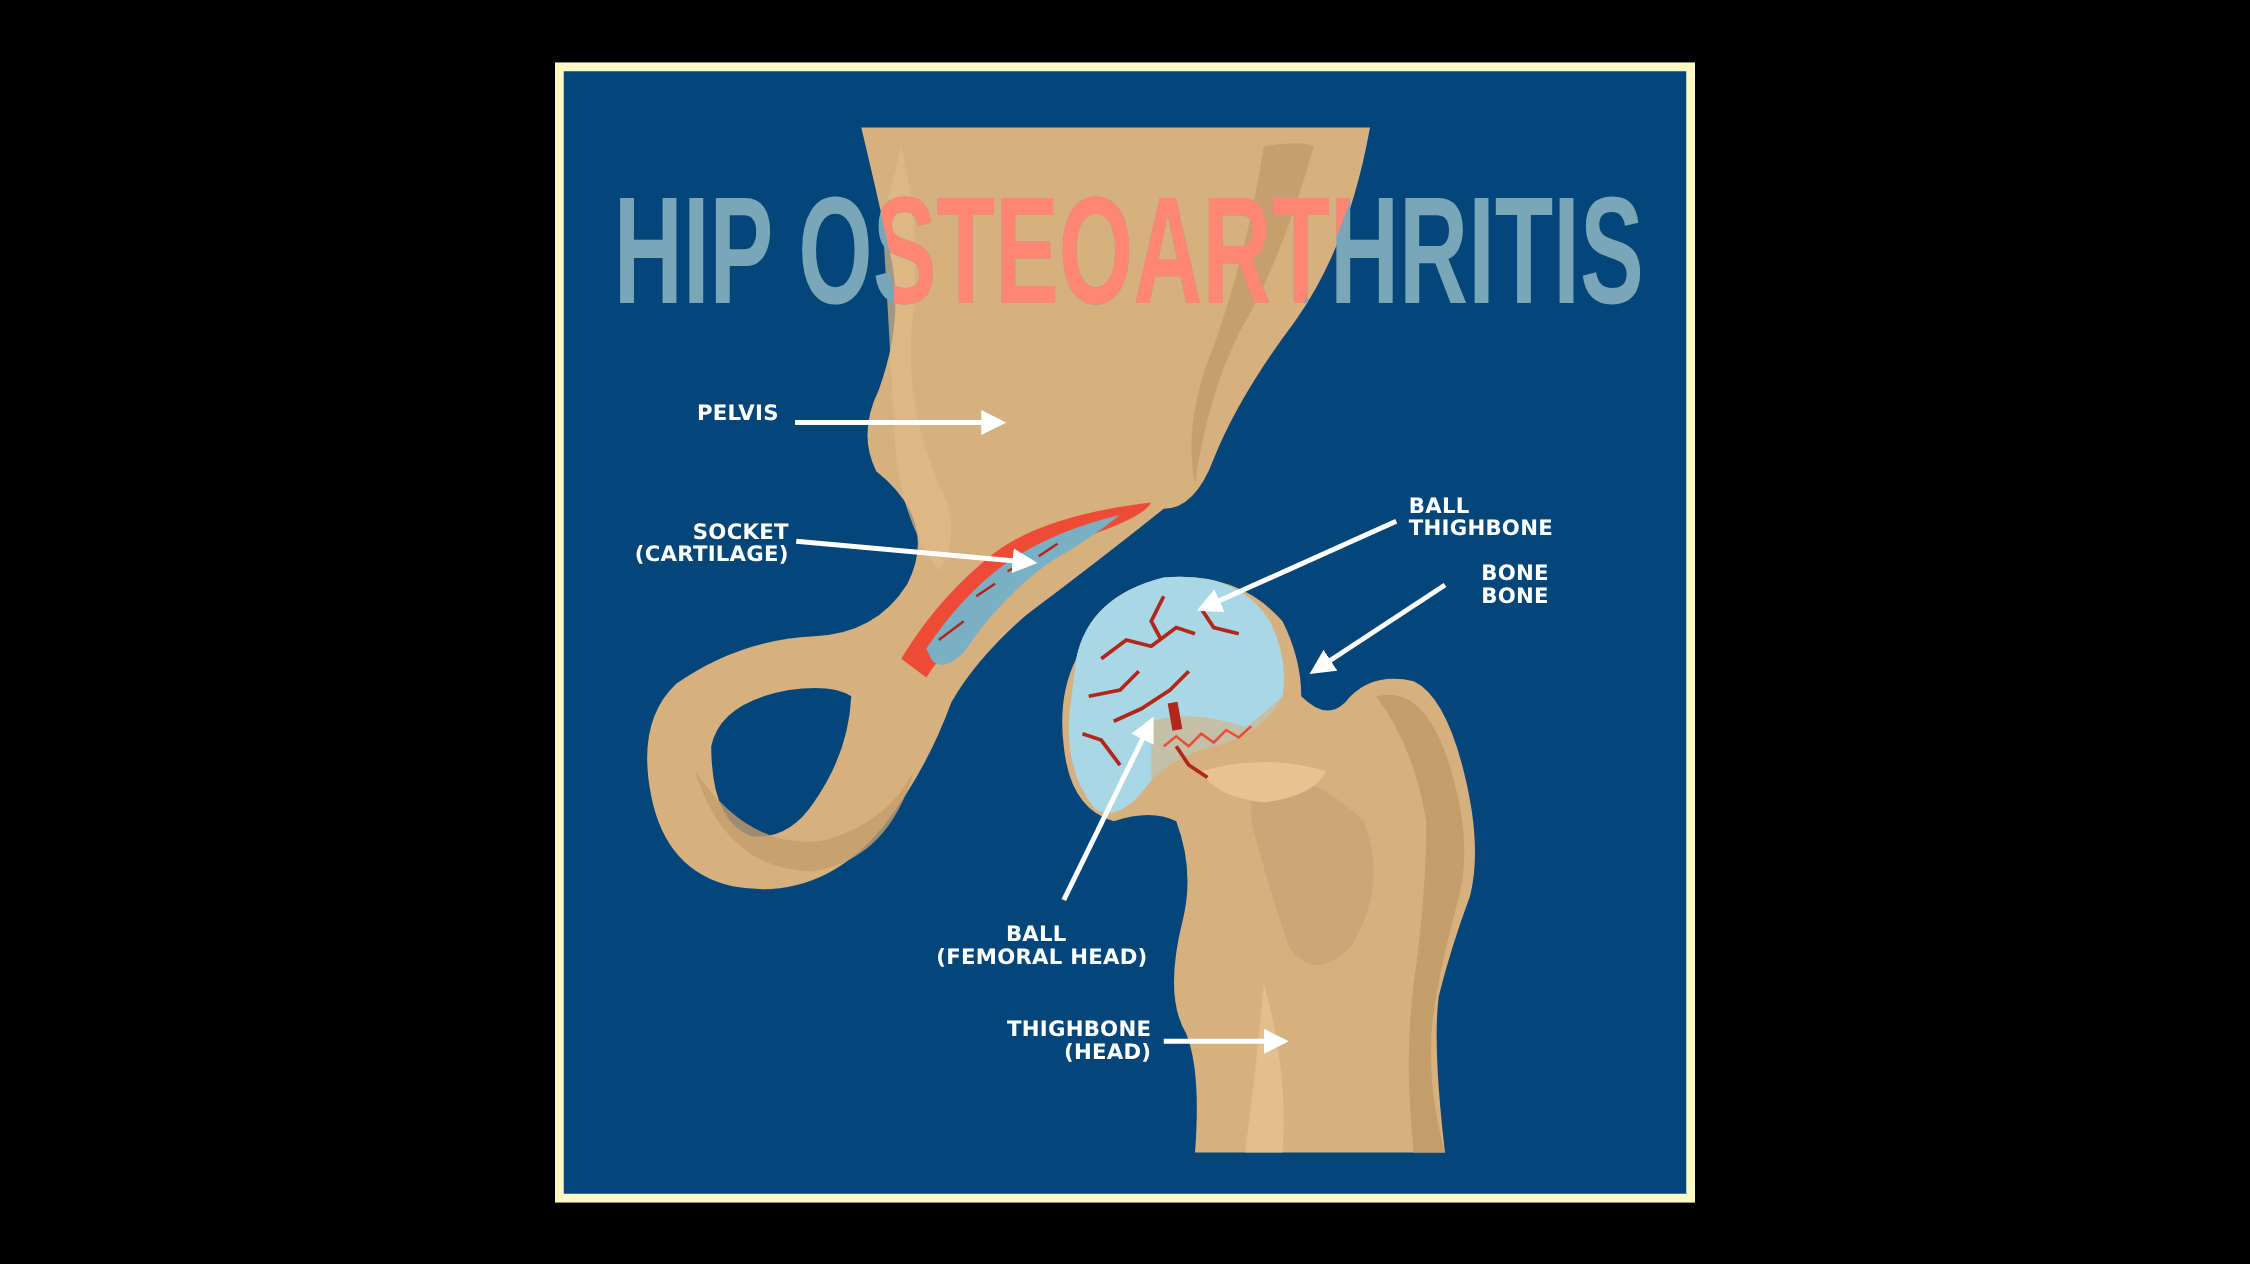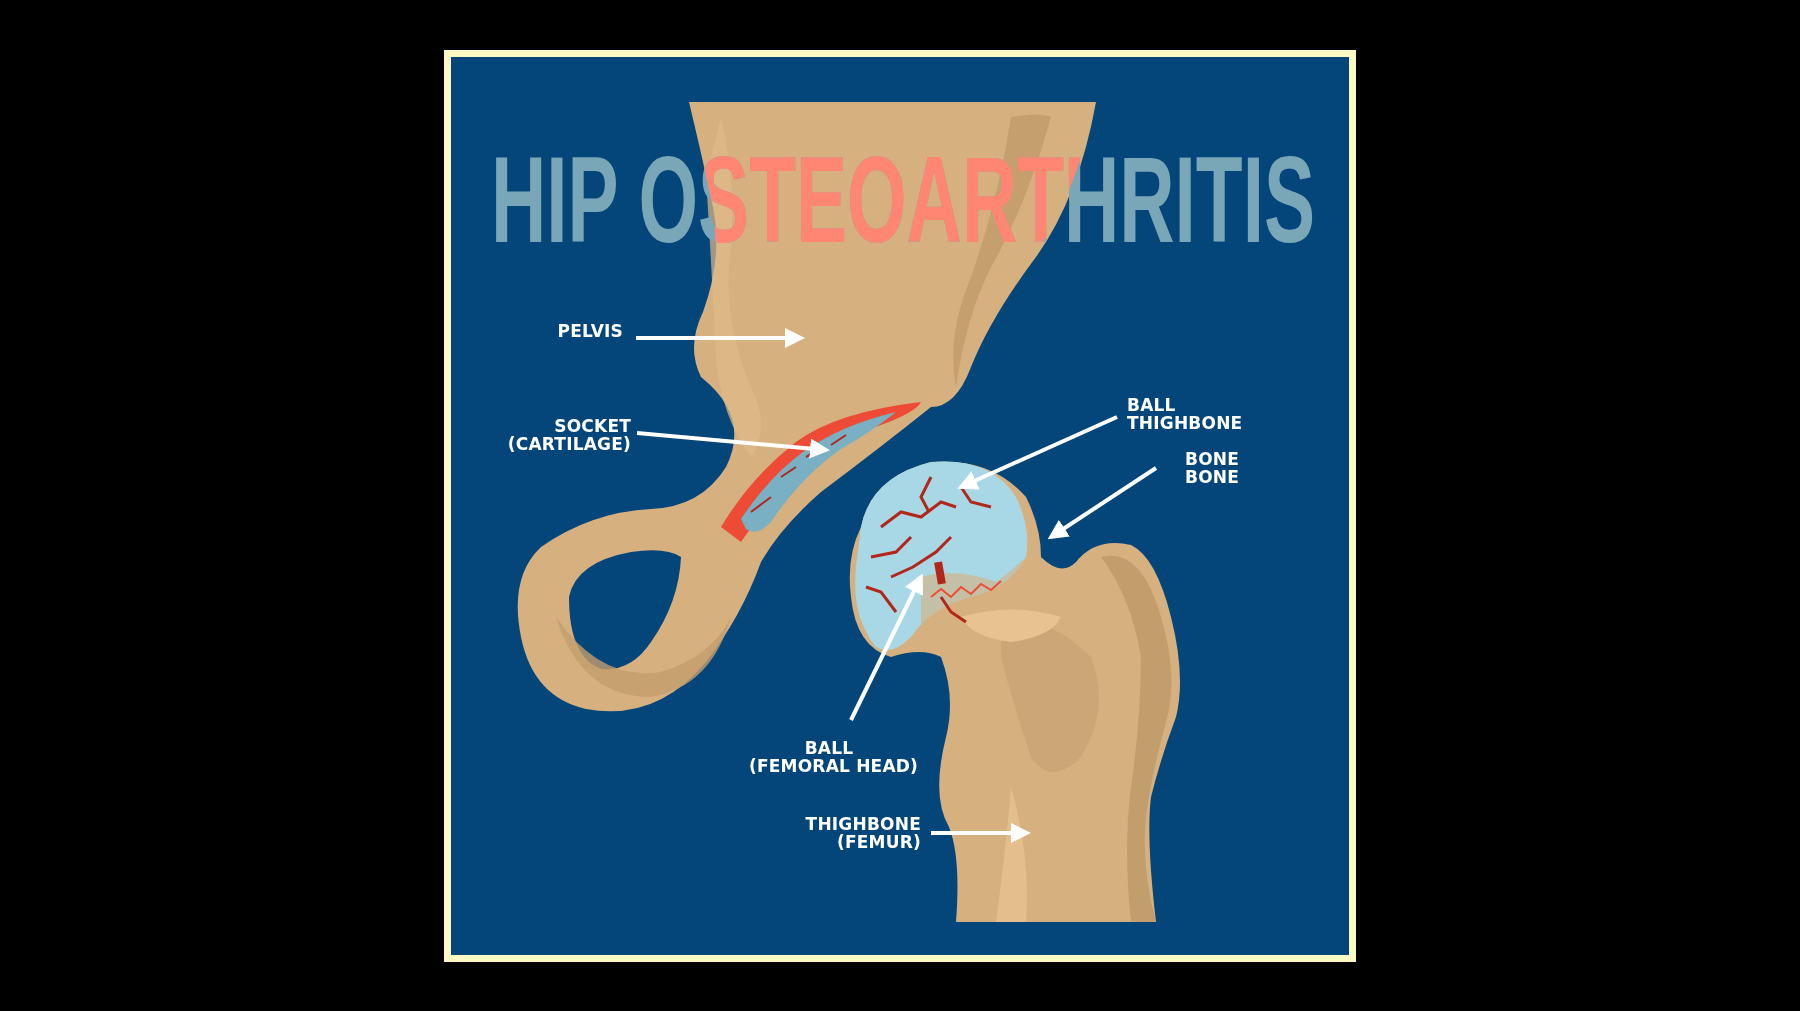--- a/index.html
+++ b/index.html
@@ -106,15 +106,15 @@
   <div class="label left" style="left:734px; top:393px;">
     <span>BONE</span>
     <span>BONE</span>
   </div>
   <div class="label center" style="left:298px; top:654px; width:160px;">
     <span>BALL</span>
     <span>(FEMORAL HEAD)</span>
   </div>
   <div class="label right" style="left:330px; top:758px; width:140px;">
     <span>THIGHBONE</span>
-    <span>(FEMUR)</span>
+    <span>(HEAD)</span>
   </div>
 </div>
 
 </body></html>

